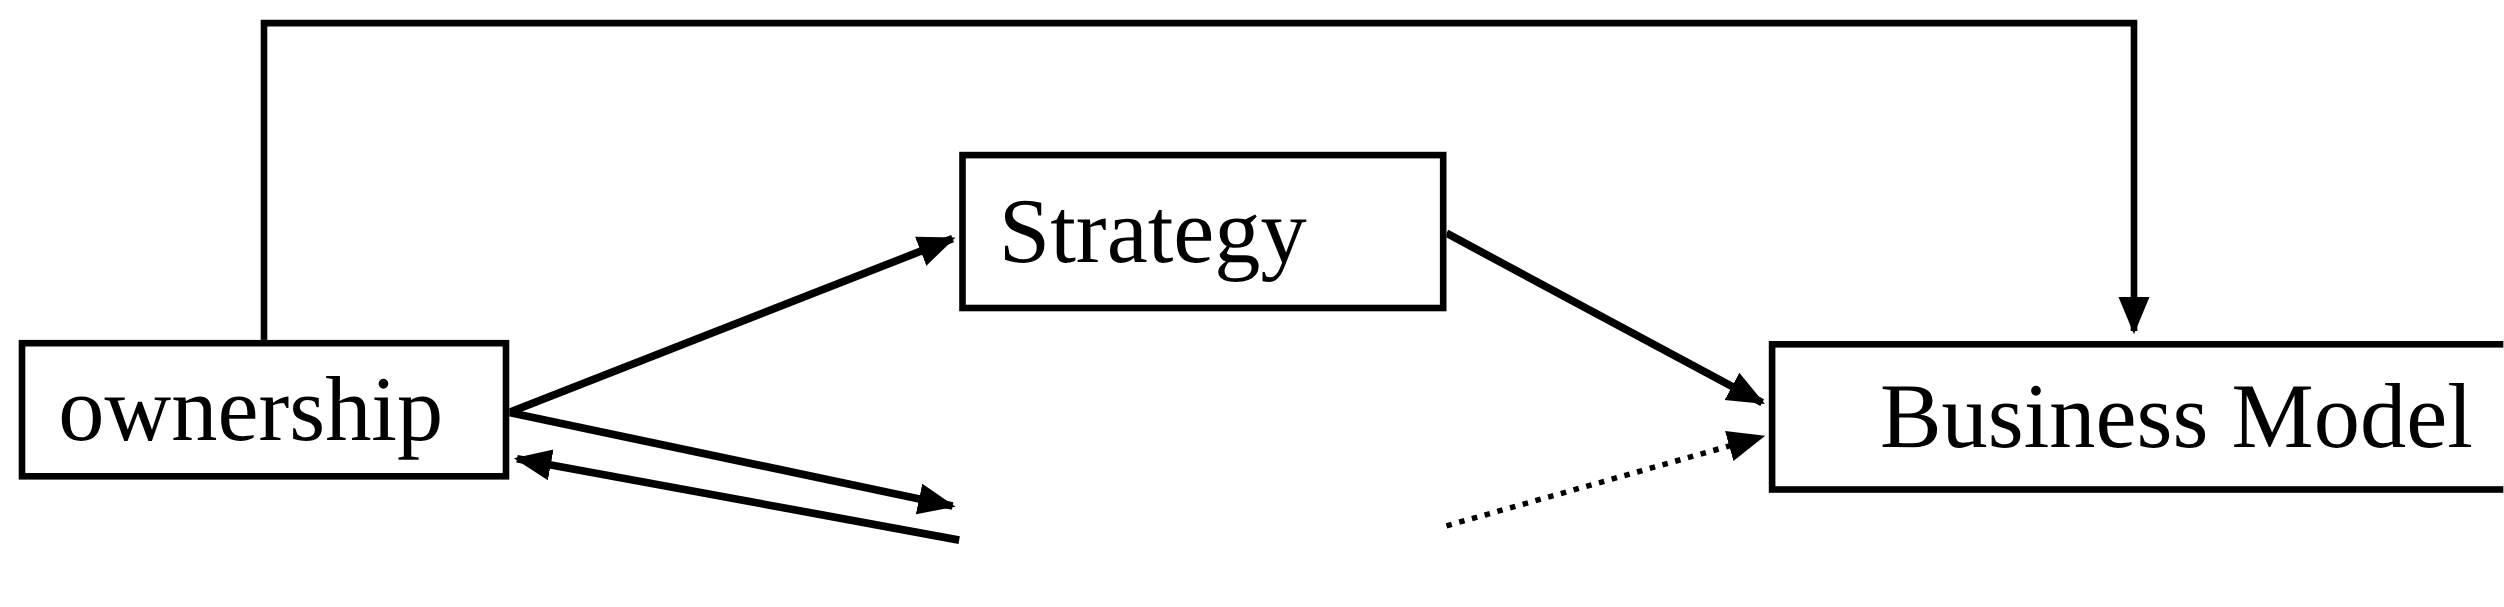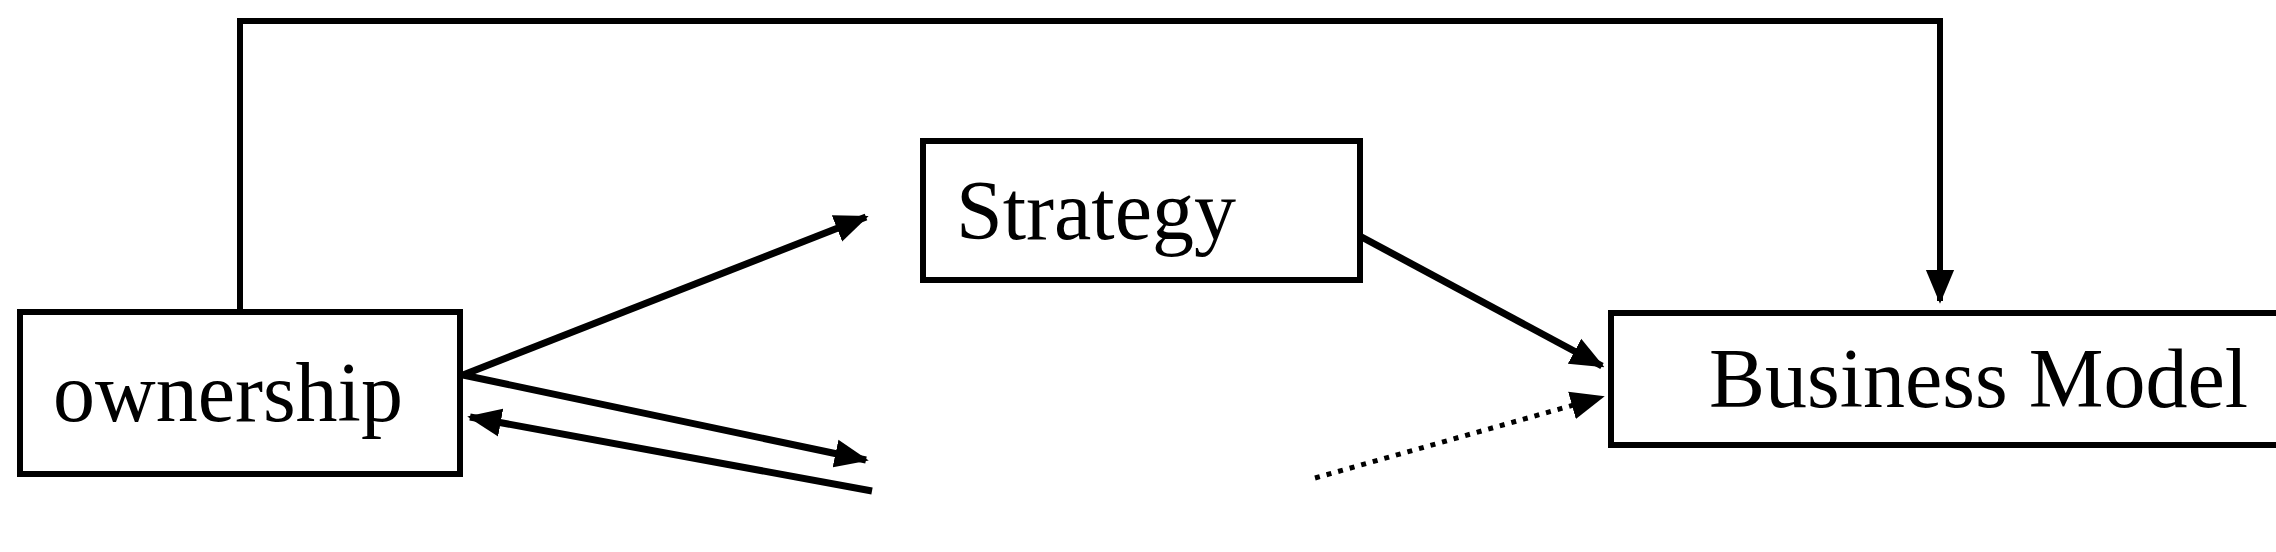--- a/index.html
+++ b/index.html
@@ -29,22 +29,22 @@
     border: 6px solid #000000;
     background: #ffffff;
     display: flex;
     align-items: center;
     padding-left: 30px;
     font-size: 84px;
     line-height: 1;
     color: #000000;
     white-space: nowrap;
   }
-  .node-ownership      { left: 17px;   top: 309px; width: 446px; height: 168px; }
-  .node-strategy       { left: 872px;  top: 138px; width: 443px; height: 145px; margin-left: 48px; }
+  .node-ownership      { left: 17px;   top: 309px; width: 446px; height: 127px; }
+  .node-strategy       { left: 872px;  top: 138px; width: 443px; height: 145px; }
   .node-resource       { left: 872px;  top: 398px; width: 443px; height: 137px; }
   .node-business-model { left: 1608px; top: 310px; width: 711px; height: 138px; justify-content: center; }
 </style>
 </head>
 <body>
 
 <div class="stage">
 
   <svg class="edge-layer" viewBox="0 0 2276 552" xmlns="http://www.w3.org/2000/svg">
     <defs>

